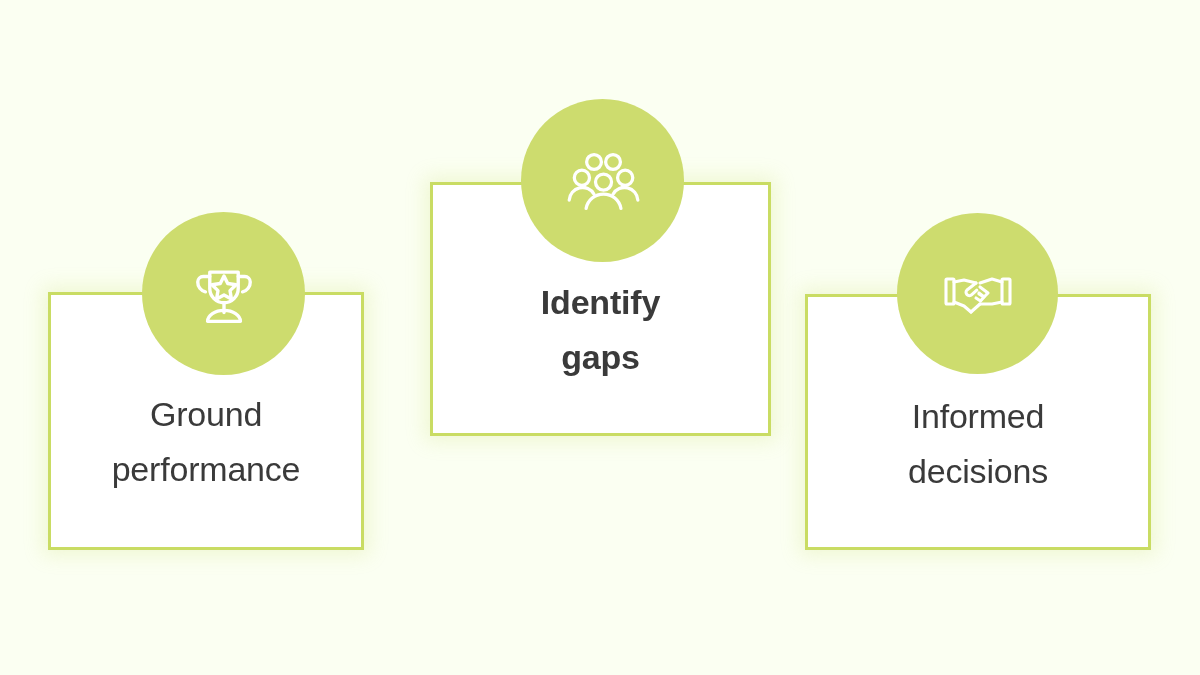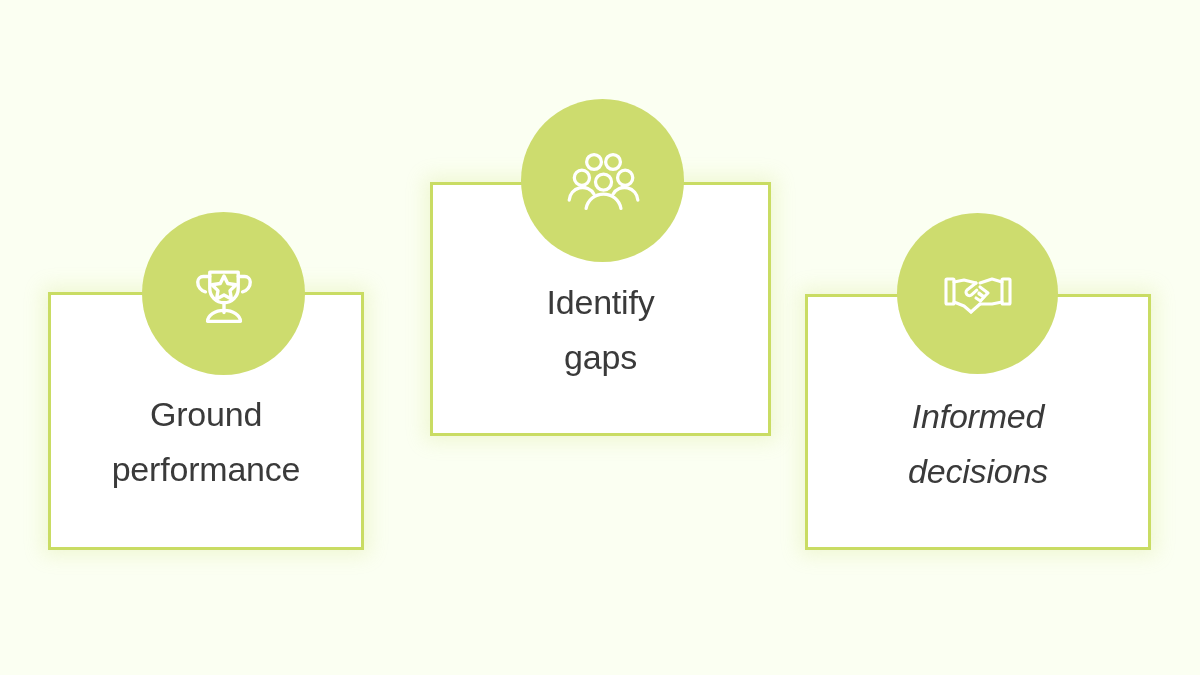--- a/index.html
+++ b/index.html
@@ -56,28 +56,28 @@
   }
 
   #card-2 {
     left: 430px;
     top: 182px;
     width: 341px;
     height: 254px;
   }
   #card-2 .card-label {
     top: 90px;
+    font-weight: bold;
   }
 
   #card-3 {
     left: 805px;
     top: 294px;
     width: 346px;
     height: 256px;
-    font-style: italic;
   }
   #card-3 .card-label {
     top: 92px;
   }
 
   
   .badge {
     position: absolute;
     border-radius: 50%;
     background: #cddc6e;

